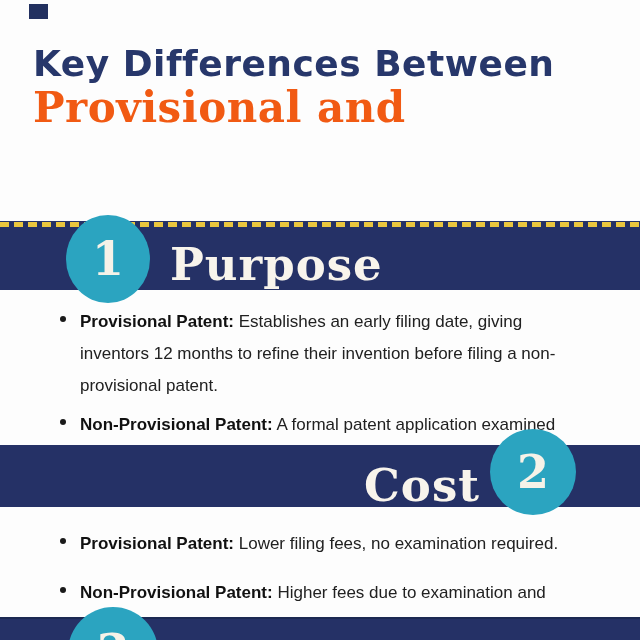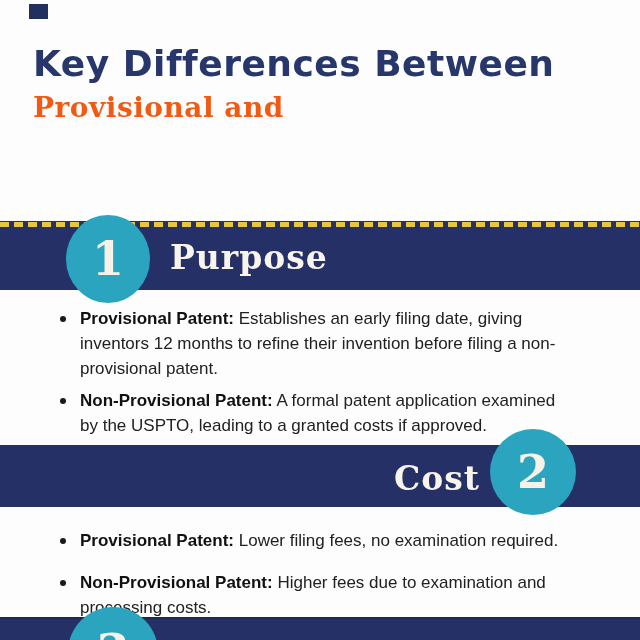--- a/index.html
+++ b/index.html
@@ -14,21 +14,21 @@
   }
   
   .header{position:absolute;left:33px;top:44px;}
   .eyebrow{
     font-family:"DejaVu Sans", sans-serif;
     font-weight:800;font-size:36px;line-height:40px;
     color:#27376b;letter-spacing:0.5px;
   }
   .main-title{
     font-family:"DejaVu Serif", serif;
-    font-weight:bold;font-size:28px;line-height:47px;
+    font-weight:bold;font-size:42px;line-height:47px;
     color:#f15a13;letter-spacing:0.5px;
   }
   
   .band{position:absolute;left:0;width:640px;background:#253166;}
   .band1{top:221px;height:69px;}
   .band2{top:445px;height:62px;}
   .band3{top:617px;height:23px;border-top:2px solid #1c2952;box-sizing:border-box;}
   .dashes{
     position:absolute;top:1px;left:0;width:640px;height:5px;
     background:repeating-linear-gradient(90deg,#eac63e 0 9px,rgba(0,0,0,0) 9px 14px);
@@ -39,28 +39,28 @@
     display:flex;align-items:center;justify-content:center;
     font-family:"DejaVu Serif", serif;font-weight:bold;color:#f6f2e8;
   }
   .circle1{left:66px;top:215px;width:84px;height:88px;font-size:46px;}
   .circle2{left:490px;top:429px;width:86px;height:86px;font-size:46px;}
   .circle3{left:68px;top:607px;width:90px;height:90px;font-size:48px;}
   
   .band-heading{
     position:absolute;
     font-family:"DejaVu Serif", serif;font-weight:bold;
-    font-size:33px;color:#f8f4ec;letter-spacing:1px;
+    font-size:45px;color:#f8f4ec;letter-spacing:1px;
   }
   .heading1{left:170px;top:238px;}
   .heading2{right:160px;top:459px;margin-left:8px;}
   
   .bullets{
     position:absolute;left:58px;width:517px;margin:0;padding:0;
-    list-style:none;font-size:17px;line-height:25px;color:#212121;
+    list-style:none;font-size:17px;line-height:32px;color:#212121;
   }
   .bullets1{top:306px;}
   .bullets2{top:528px;}
   .bullets li{position:relative;padding-left:22px;}
   .bullets1 li{margin-bottom:7px;}
   .bullets2 li{margin-bottom:17px;}
   .bullets li .dot{
     position:absolute;left:2px;top:10px;width:6px;height:6px;
     border-radius:50%;background:#1a1a1a;
   }

